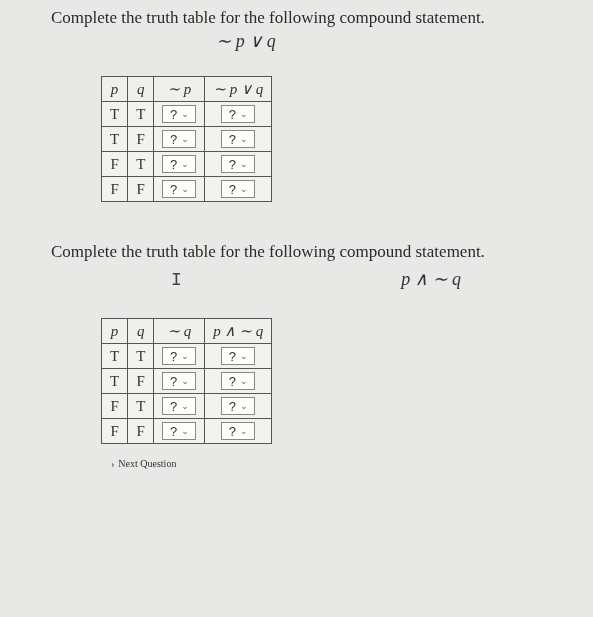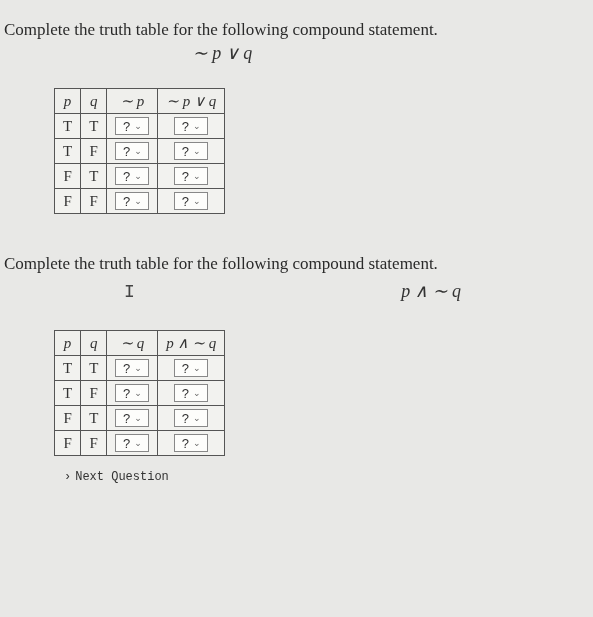--- a/index.html
+++ b/index.html
@@ -6,21 +6,21 @@
     body {
       margin: 0;
       padding: 0;
       width: 593px;
       height: 617px;
       background: #e8e8e6;
       font-family: "Times New Roman", serif;
       color: #333;
       overflow: hidden;
     }
-    .page { padding: 20px 12px 12px 4px; }
+    .page { padding: 8px 12px 12px 4px; margin-left: 47px; }
     .prompt {
       font-size: 17px;
       margin: 0 0 2px 0;
       color: #2a2a2a;
     }
     .expr {
       font-size: 18px;
       font-style: italic;
       text-align: center;
       margin: 0 140px 24px 0;
@@ -72,22 +72,22 @@
       font-size: 13px;
       font-family: Arial, sans-serif;
       color: #333;
     }
     .caret {
       font-size: 9px;
       color: #666;
     }
     .next {
       margin: 14px 0 0 60px;
-      font-family: Liberation Mono, monospace;
-      font-size: 12px;
+      font-family: Liberation Serif, serif;
+      font-size: 10px;
       color: #333;
     }
     .next .arrow { margin-right: 4px; }
     .clearfix::after { content: ""; display: table; clear: both; }
     .table2 { margin-left: 58px; }
   </style>
 </head>
 <body>
 
 <div class="page">

